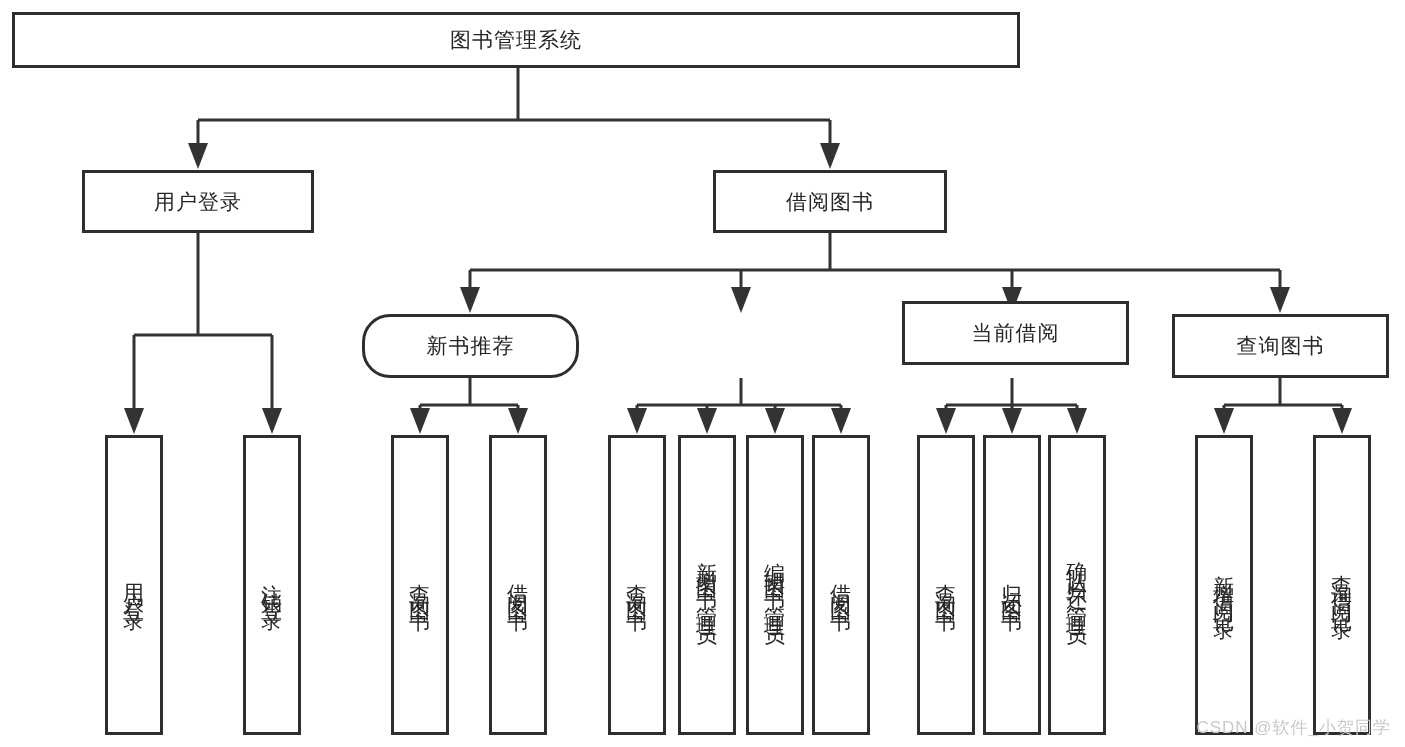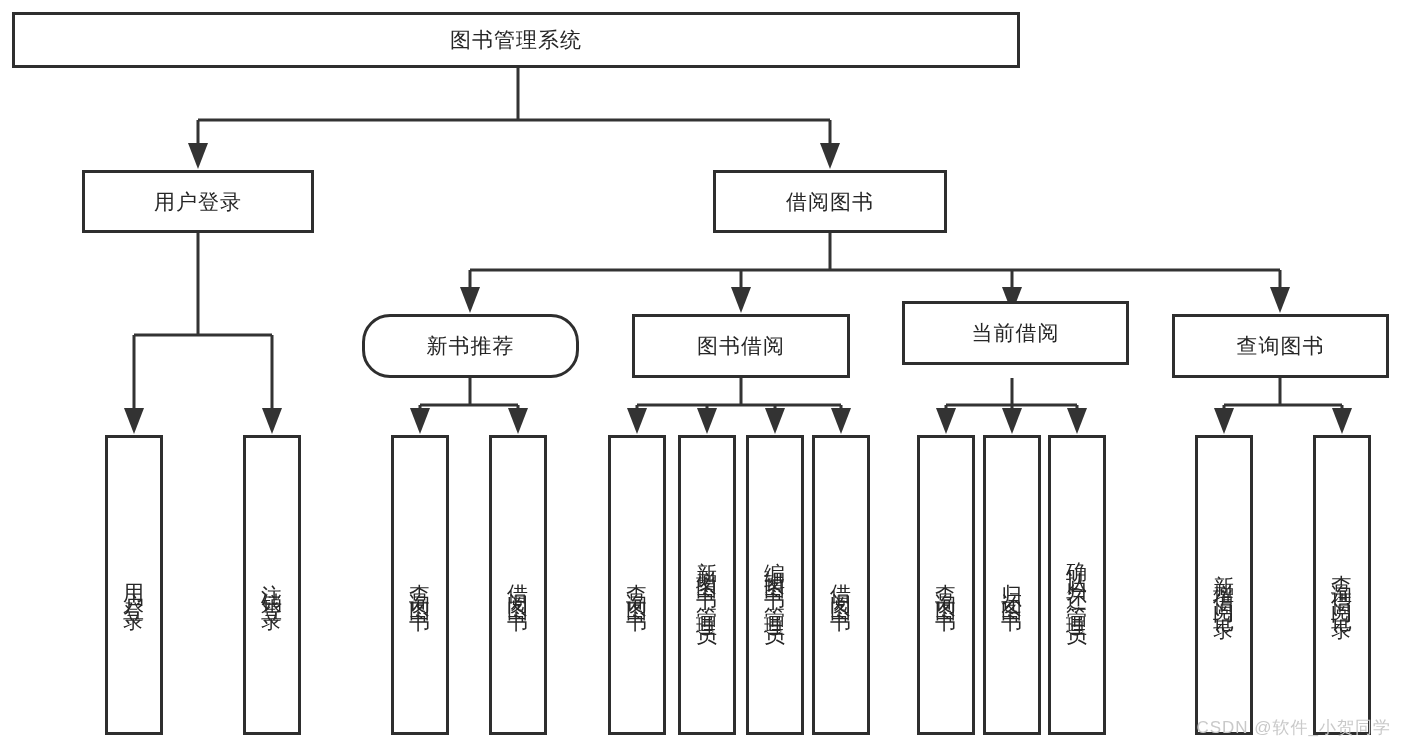--- a/index.html
+++ b/index.html
@@ -68,21 +68,20 @@
     <polygon points="1214,408 1234,408 1224,434"></polygon>
     <polygon points="1332,408 1352,408 1342,434"></polygon>
   </svg>
 
   <div class="box h-box" style="left:12px;top:12px;width:1008px;height:56px;">图书管理系统</div>
 
   <div class="box h-box" style="left:82px;top:170px;width:232px;height:63px;">用户登录</div>
   <div class="box h-box" style="left:713px;top:170px;width:234px;height:63px;">借阅图书</div>
 
   <div class="box h-box" style="left:362px;top:314px;width:217px;height:64px;border-radius:28px;">新书推荐</div>
-  <div class="box h-box" style="left:632px;top:314px;width:218px;height:64px;">图书借阅</div>
   <div class="box h-box" style="left:902px;top:301px;width:227px;height:64px;">当前借阅</div>
   <div class="box h-box" style="left:1172px;top:314px;width:217px;height:64px;">查询图书</div>
 
   <div class="box v-box" style="left:105px;top:435px;width:58px;height:300px;">用户登录</div>
   <div class="box v-box" style="left:243px;top:435px;width:58px;height:300px;">注销登录</div>
 
   <div class="box v-box" style="left:391px;top:435px;width:58px;height:300px;">查询图书</div>
   <div class="box v-box" style="left:489px;top:435px;width:58px;height:300px;">借阅图书</div>
 
   <div class="box v-box" style="left:608px;top:435px;width:58px;height:300px;">查询图书</div>

